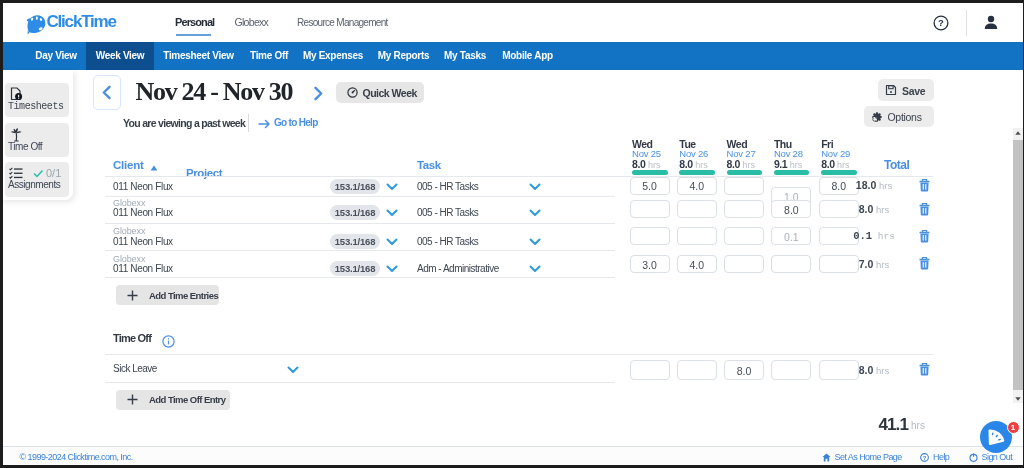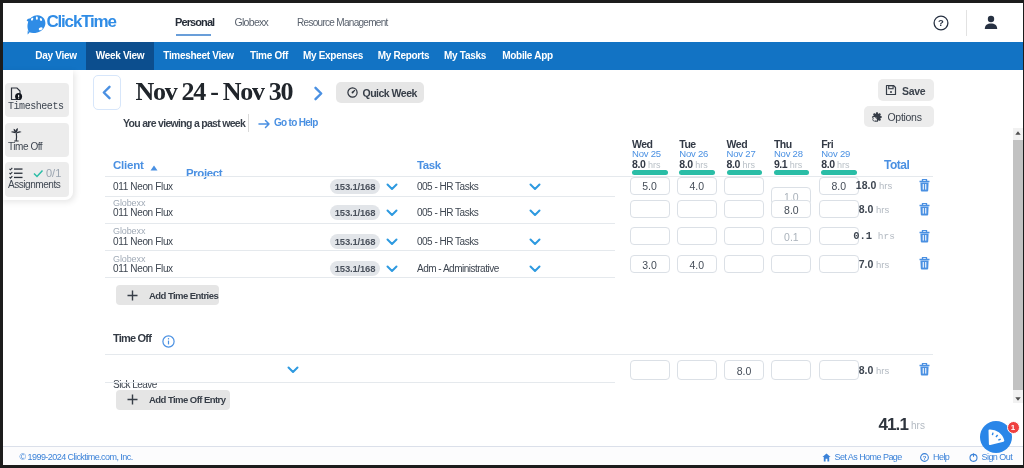--- a/index.html
+++ b/index.html
@@ -294,21 +294,21 @@
   <div class="abs" style="left:149px;top:290.5px;font-size:9.5px;font-weight:bold;letter-spacing:-0.55px;color:#363d47;">Add Time Entries</div>
 
   <div class="abs" style="left:113px;top:333.4px;font-size:11px;font-weight:bold;letter-spacing:-0.8px;color:#333a44;">Time Off</div>
   <svg class="abs" style="left:161.5px;top:334.5px" width="13" height="13" viewBox="0 0 13 13">
     <circle cx="6.5" cy="6.5" r="5.6" fill="none" stroke="#4a90e2" stroke-width="1.2"></circle>
     <rect x="5.9" y="5.6" width="1.2" height="3.8" fill="#4a90e2"></rect>
     <rect x="5.9" y="3.1" width="1.2" height="1.3" fill="#4a90e2"></rect>
   </svg>
 
   <div class="sep" style="left:105px;top:353.5px;width:828px;"></div>
-  <div class="clab" style="left:113px;top:363.6px;letter-spacing:-0.5px;margin-top:16px;">Sick Leave</div>
+  <div class="clab" style="left:113px;top:363.6px;letter-spacing:-0.5px;">Sick Leave</div>
   <svg class="chev" style="left:286.5px;top:365.5px" width="12" height="8" viewBox="0 0 12 8">
     <path d="M1.5 1.5 L6 6 L10.5 1.5" fill="none" stroke="#2e9ae0" stroke-width="2" stroke-linecap="round" stroke-linejoin="round"></path>
   </svg>
   <div class="sep" style="left:105px;top:381.5px;width:510px;"></div>
 
   <div class="gbtn" style="left:116px;top:389.5px;width:113.5px;height:20px;background:#e5e5e5;border-radius:4px;"></div>
   <svg class="abs" style="left:127px;top:394px" width="11" height="11" viewBox="0 0 11 11">
     <path d="M5.5 0.5 V10.5 M0.5 5.5 H10.5" stroke="#363d47" stroke-width="1.4"></path>
   </svg>
   <div class="abs" style="left:149px;top:395px;font-size:9.5px;font-weight:bold;letter-spacing:-0.55px;color:#363d47;">Add Time Off Entry</div>

